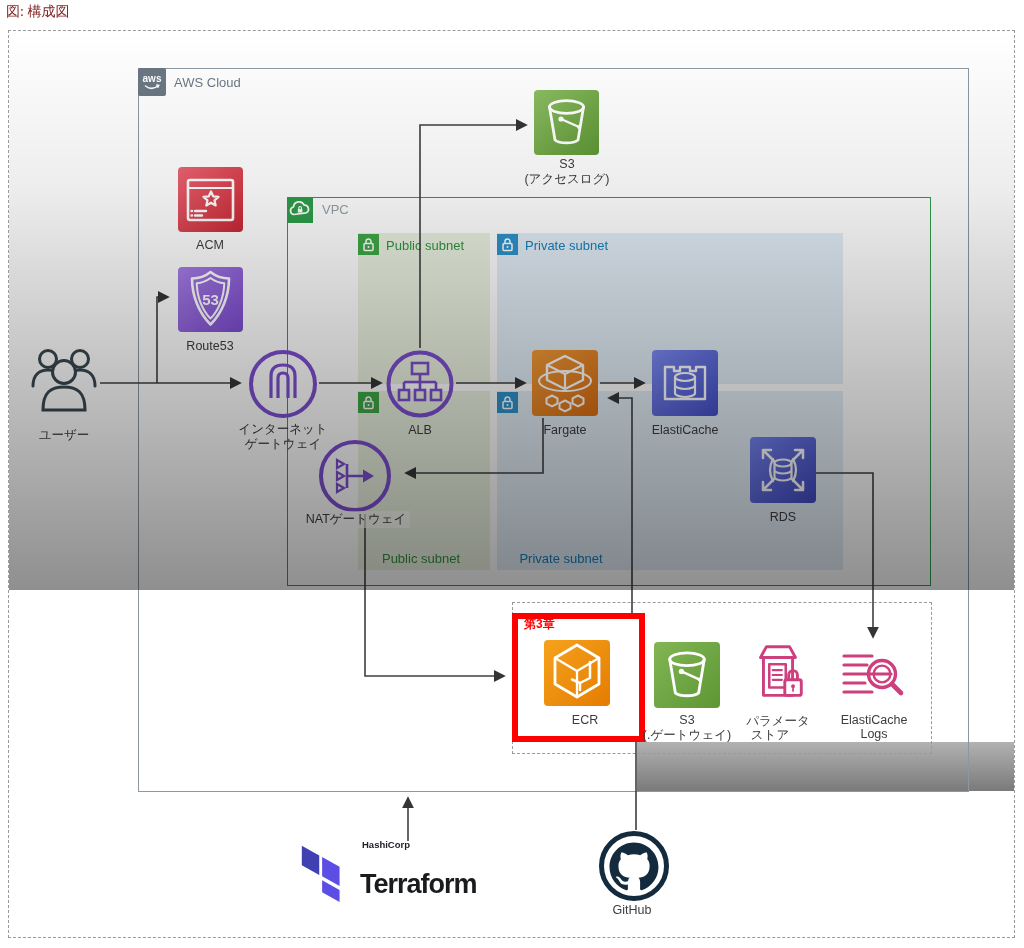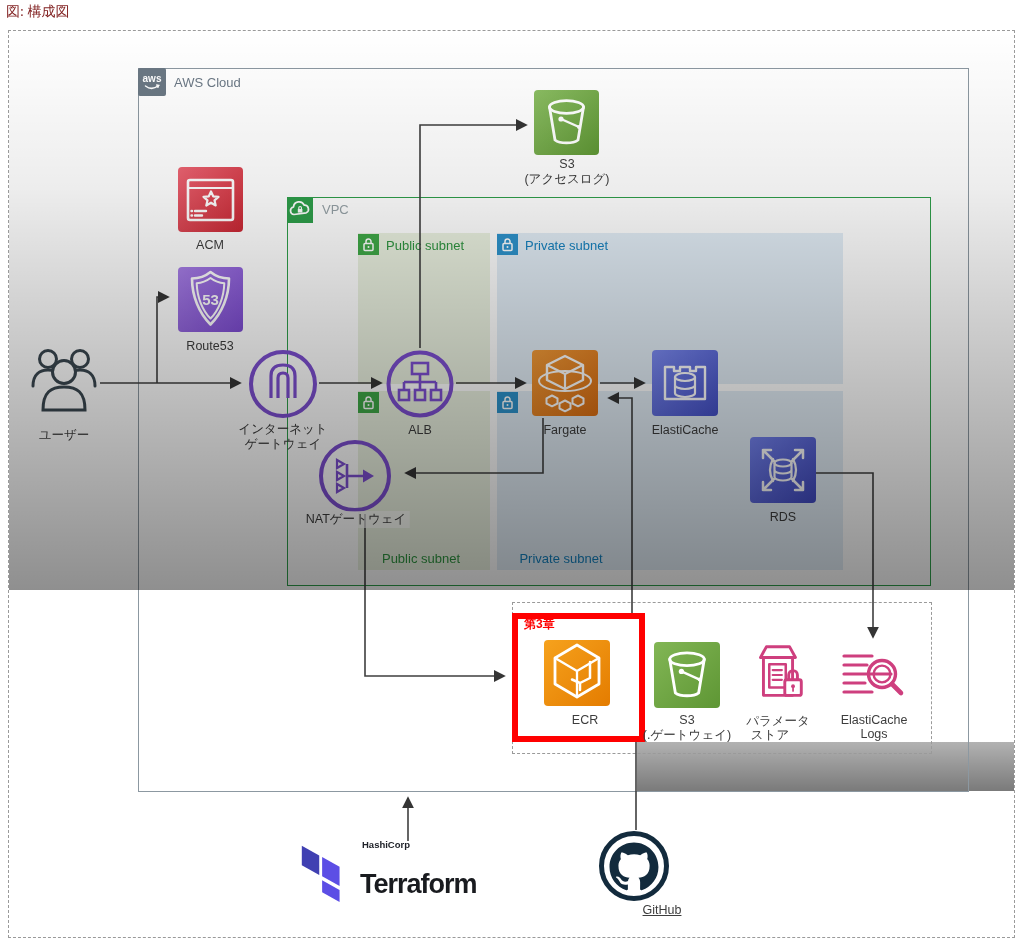--- a/index.html
+++ b/index.html
@@ -317,16 +317,16 @@
   </div>
   <div class="abs" id="tf-brand">HashiCorp</div>
   <div class="abs" id="tf-name">Terraform</div>
 
   <div class="abs node" id="github-icon">
     <svg width="72" height="72" viewBox="0 0 72 72">
       <circle cx="36" cy="36" r="32.5" fill="#fff" stroke="#132B3D" stroke-width="5"></circle>
       <path transform="translate(11.5,12.5) scale(3.06)" fill="#132B3D" d="M8,0 C3.58,0 0,3.58 0,8 c0,3.54 2.29,6.53 5.47,7.59 .4,.07 .55,-.17 .55,-.38 0,-.19 -.01,-.82 -.01,-1.49 -2.01,.37 -2.53,-.49 -2.69,-.94 -.09,-.23 -.48,-.94 -.82,-1.13 -.28,-.15 -.68,-.52 -.01,-.53 .63,-.01 1.08,.58 1.23,.82 .72,1.21 1.87,.87 2.33,.66 .07,-.52 .28,-.87 .51,-1.07 -1.78,-.2 -3.64,-.89 -3.64,-3.95 0,-.87 .31,-1.59 .82,-2.15 -.08,-.2 -.36,-1.02 .08,-2.12 0,0 .67,-.21 2.2,.82 .64,-.18 1.32,-.27 2,-.27 .68,0 1.36,.09 2,.27 1.53,-1.04 2.2,-.82 2.2,-.82 .44,1.1 .16,1.92 .08,2.12 .51,.56 .82,1.27 .82,2.15 0,3.07 -1.87,3.75 -3.65,3.95 .29,.25 .54,.73 .54,1.48 0,1.07 -.01,1.93 -.01,2.2 0,.21 .15,.46 .55,.38 A8.01,8.01 0 0 0 16,8 C16,3.58 12.42,0 8,0 Z"></path>
     </svg>
   </div>
-  <div class="lbl" style="left:662px;top:903px;text-decoration:underline;">GitHub</div>
+  <div class="lbl" style="left:632px;top:903px;">GitHub</div>
 
   <div class="abs" id="shade-main"></div>
 </div>
 
 </body></html>

